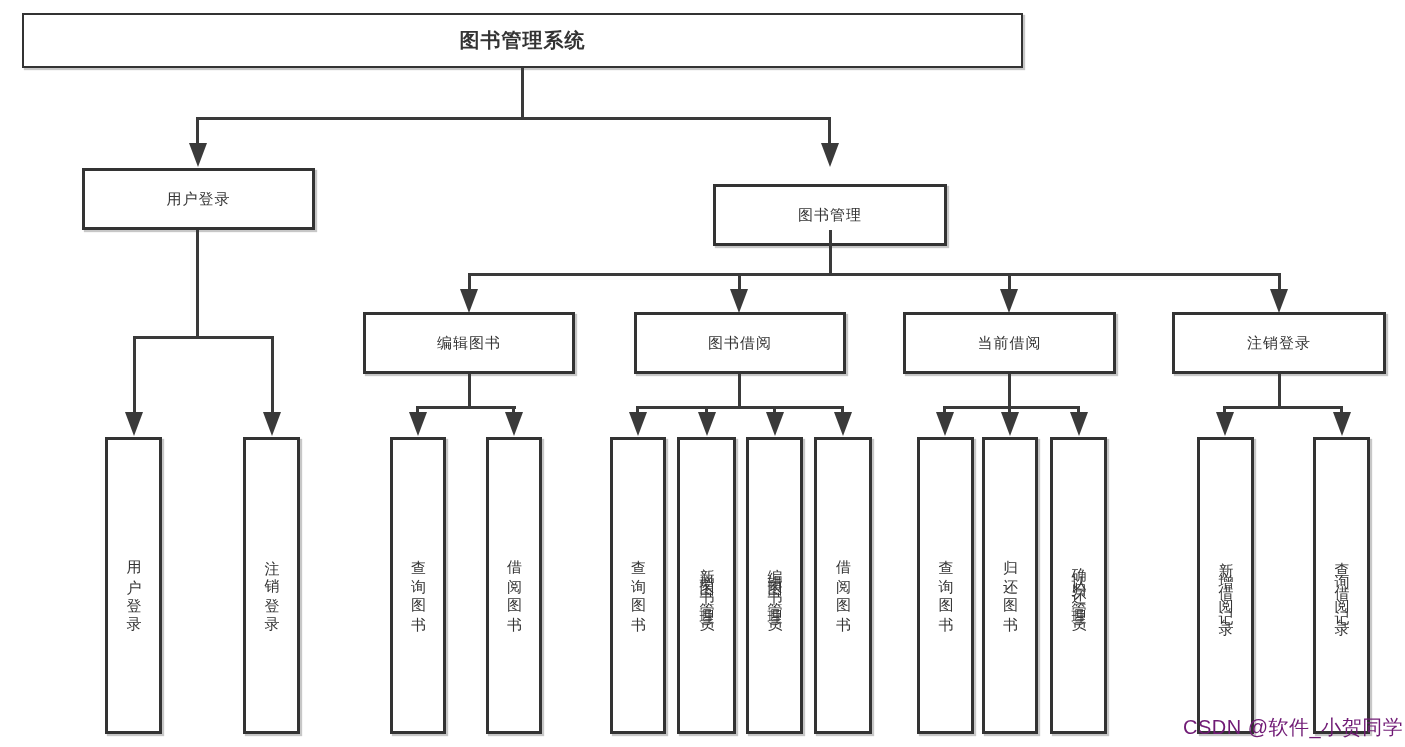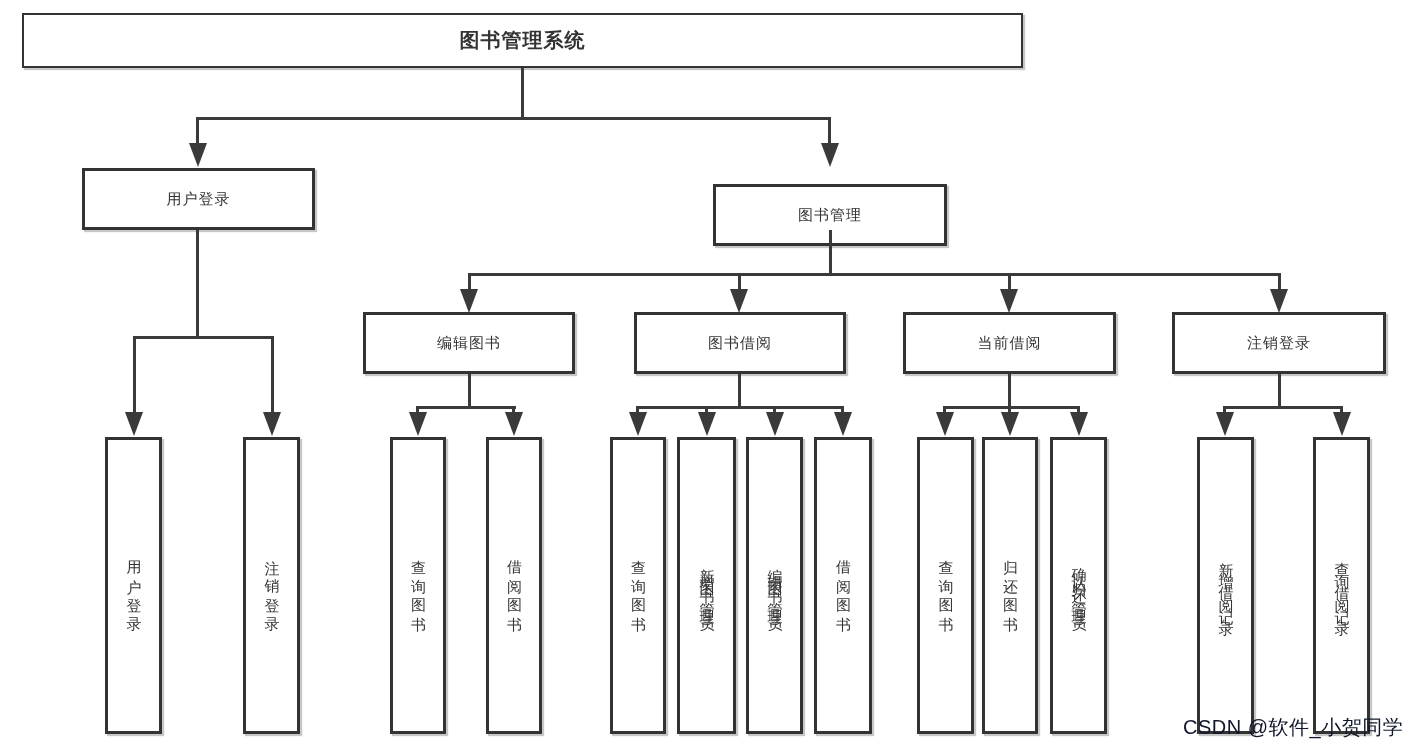--- a/index.html
+++ b/index.html
@@ -22,21 +22,21 @@
   .hline,.vline,.stem{position:absolute;background:#3a3a3a;}
   .hline{height:3px;}
   .vline,.stem{width:3px;}
   .arrow{
     position:absolute;width:0;height:0;
     border-left:9px solid transparent;border-right:9px solid transparent;
     border-top:24px solid #3a3a3a;
   }
   .watermark{
     position:absolute;left:1183px;top:714px;z-index:5;
-    color:#0f172a;font-size:20px;letter-spacing:0.5px;white-space:nowrap;
+    color:#701a75;font-size:20px;letter-spacing:0.5px;white-space:nowrap;
   }
 </style>
 </head>
 <body>
 
 <div class="canvas">
 
   <div class="box root" style="left:22px;top:13px;width:1001px;height:55px">图书管理系统</div>
 
   <div class="vline" style="left:521px;top:68px;height:52px"></div>

